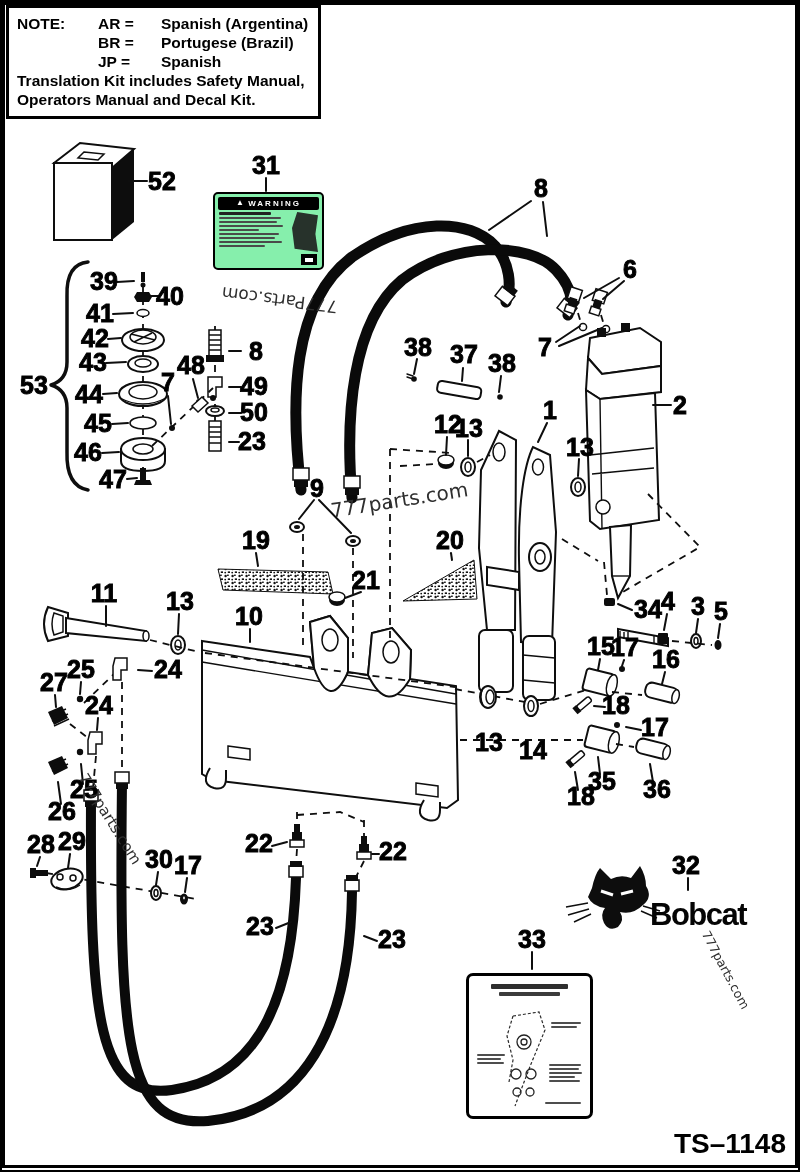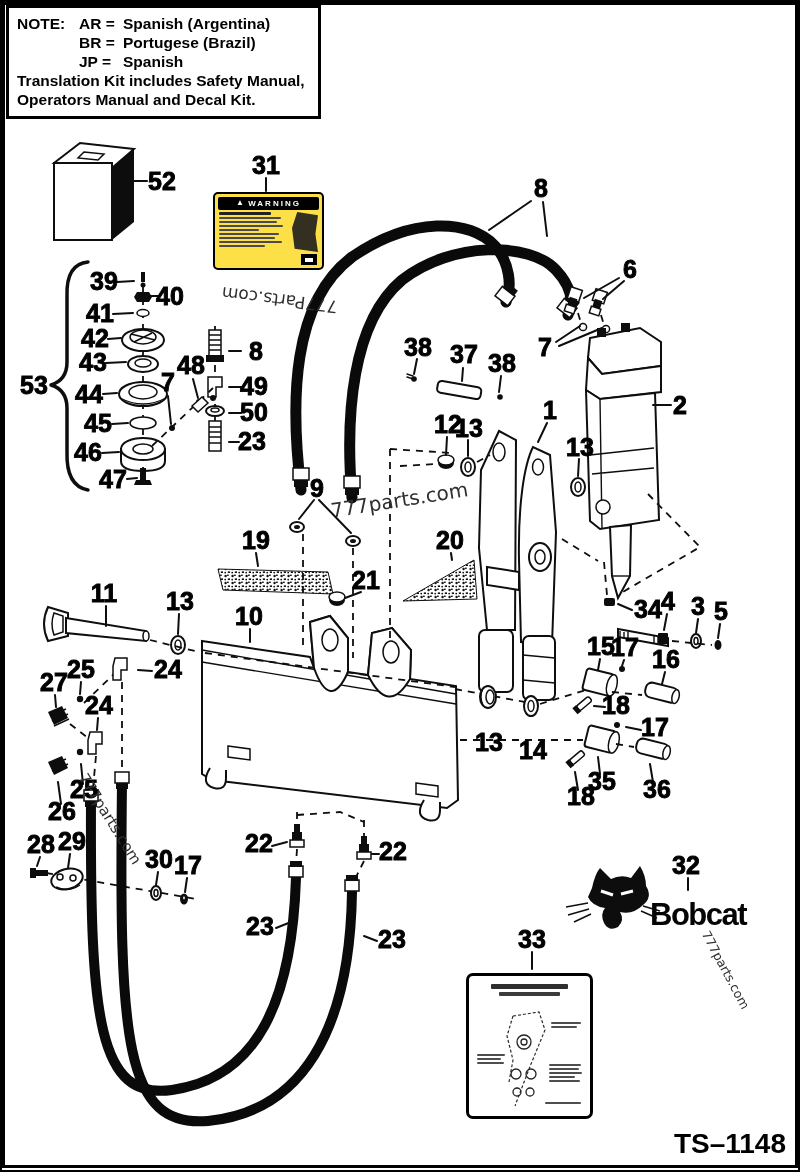--- a/index.html
+++ b/index.html
@@ -3,25 +3,25 @@
 <meta charset="utf-8">
 <style>
   html,body{margin:0;padding:0;background:#888;}
   #page{position:relative;width:800px;height:1172px;background:#fff;overflow:hidden;
         font-family:"Liberation Sans",sans-serif;color:#000;}
   .outer-edge{position:absolute;inset:0;border:2px solid #000;pointer-events:none;}
   .frame{position:absolute;left:2px;top:2px;width:790px;height:1160px;border:3px solid #000;}
   
   .notebox{position:absolute;left:6px;top:5px;width:293px;background:#fff;border:3px solid #000;
            padding:6px 8px 7px 8px;z-index:6;}
-  .notebox .row{display:flex;font-weight:bold;font-size:15.5px;line-height:19px;}
+  .notebox .row{display:flex;font-weight:bold;font-size:15.5px;line-height:19px;gap:19px;}
   .notebox .pfx{width:62px;flex:0 0 62px;}
   .notebox .ftr{font-weight:bold;font-size:15.5px;line-height:19px;}
   
-  .warn{position:absolute;left:213px;top:192px;width:107px;height:74px;background:#fde047;
+  .warn{position:absolute;left:213px;top:192px;width:107px;height:74px;background:#86efac;
         border:2px solid #000;border-radius:5px;z-index:4;}
   .warn .hdr{margin:3px 3px 2px 3px;background:#000;color:#fff;border-radius:2px;
              font-size:8px;font-weight:bold;letter-spacing:2px;text-align:center;padding:2px 0;}
   .warn .hdr .tri{display:inline-block;transform:translateY(-1px);font-size:8px;letter-spacing:0;}
   .sm{background:#4a4a4a;height:2px;margin:2px 4px;border-radius:1px;}
   .warn .blob{position:absolute;right:4px;top:18px;width:26px;height:40px;background:#1d1d1d;
               clip-path:polygon(20% 0,100% 8%,90% 55%,100% 100%,10% 92%,0 40%);opacity:.9;}
   .warn .book{position:absolute;right:5px;bottom:3px;width:16px;height:11px;background:#000;
               display:flex;align-items:center;justify-content:center;}
   .warn .book i{display:block;width:10px;height:6px;background:#fff;

